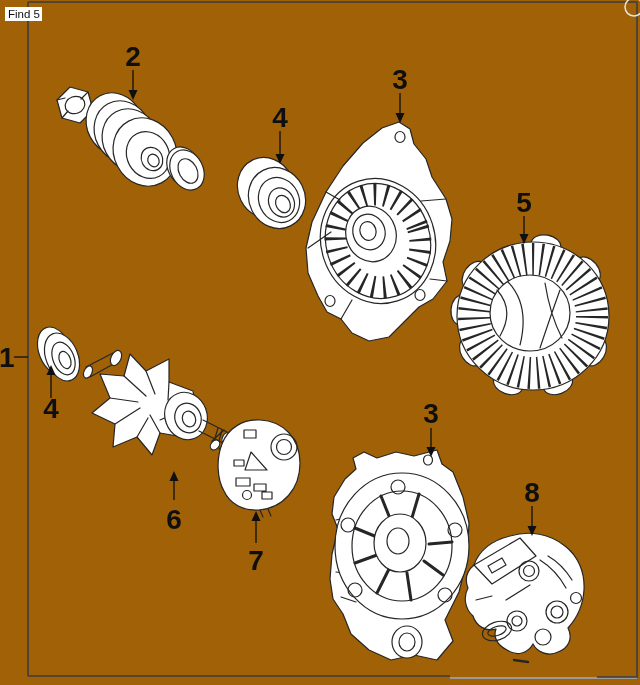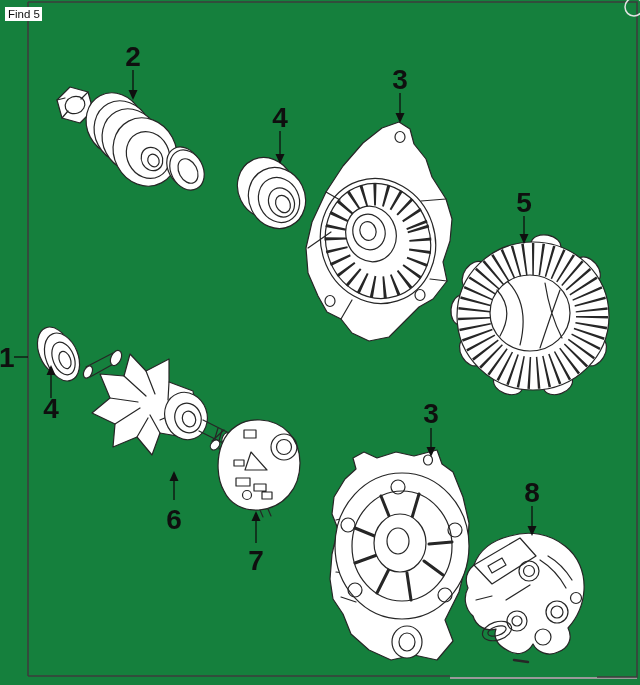--- a/index.html
+++ b/index.html
@@ -1,16 +1,16 @@
 <!DOCTYPE html>
 <html><head>
 <meta charset="utf-8">
 <style>
   html,body{margin:0;padding:0;background:#fff;}
-  .stage{position:relative;width:640px;height:685px;background:#15803d;overflow:hidden;
+  .stage{position:relative;width:640px;height:685px;background:#a16207;overflow:hidden;
          font-family:"Liberation Sans",sans-serif;}
   svg{display:block}
   .ln{fill:none;stroke:#262626;stroke-width:1.2;stroke-linecap:round;stroke-linejoin:round}
   .ln2{fill:none;stroke:#262626;stroke-width:3;stroke-linecap:round}
   .wh{fill:#ffffff;stroke:#262626;stroke-width:1.2;stroke-linejoin:round}
   .hatch{fill:none;stroke:#262626}
   .frame{fill:none;stroke:#3d3d3d;stroke-width:1.6}
   .frameg{fill:none;stroke:#9a9a9a;stroke-width:2.2}
   .num{font-family:"Liberation Sans",sans-serif;font-weight:bold;font-size:28px;fill:#0f0f0f}
   .find{font-family:"Liberation Sans",sans-serif;font-size:11.5px;fill:#111111}

